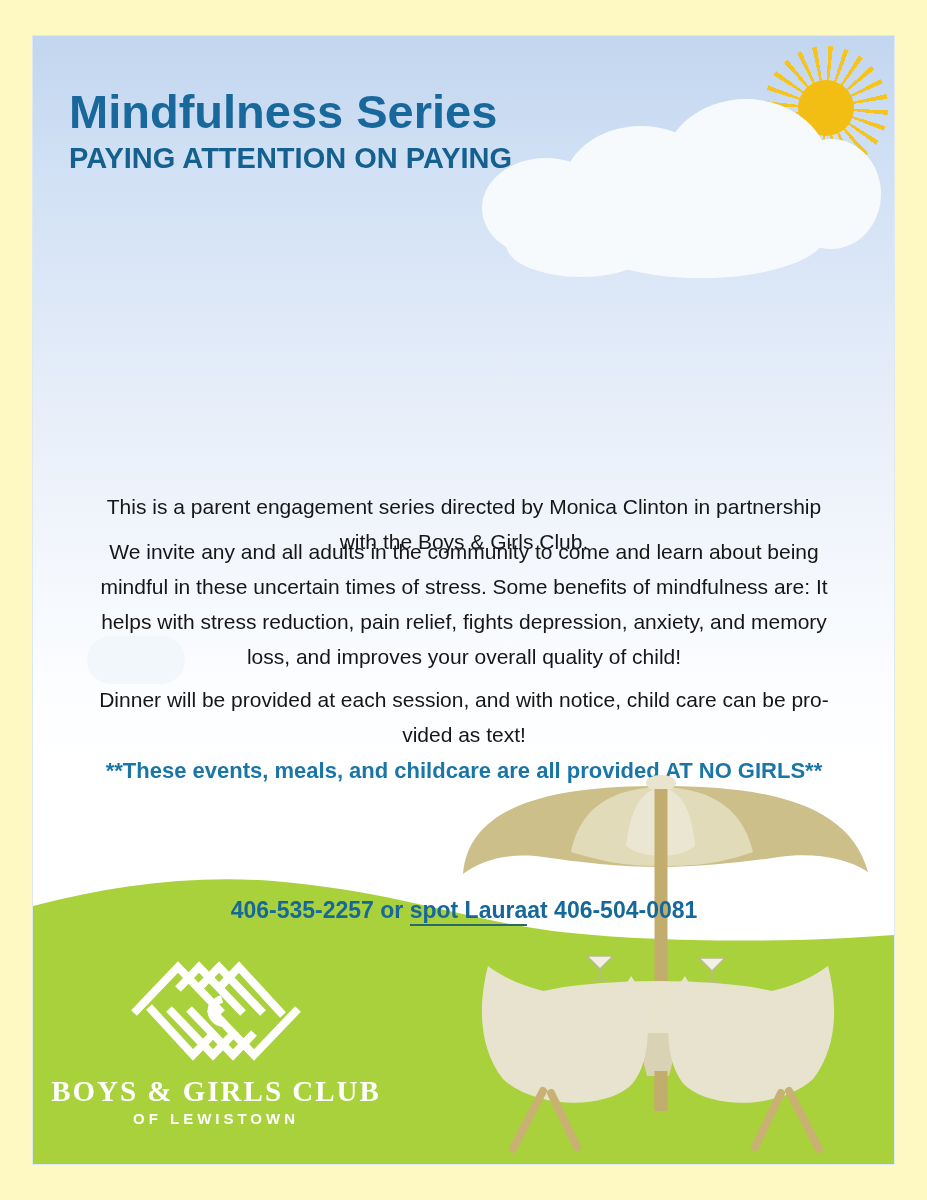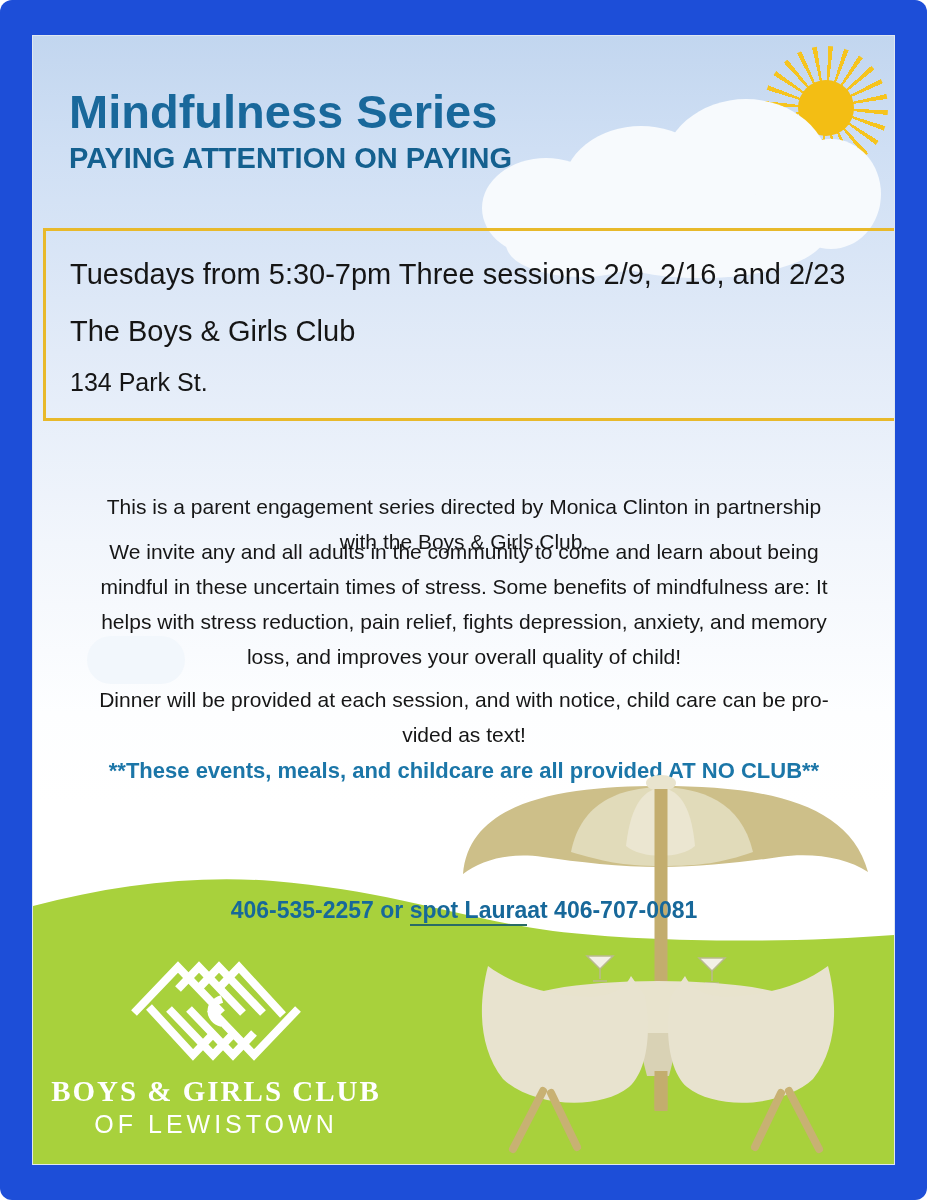--- a/index.html
+++ b/index.html
@@ -1,17 +1,17 @@
 <!DOCTYPE html>
 <html><head>
 <meta charset="utf-8">
 <style>
   html,body{margin:0;padding:0;background:#ffffff;}
-  .page{position:relative;width:927px;height:1200px;background:#1d4ed8;overflow:hidden;
-        font-family:"Liberation Sans", sans-serif;border-radius:12px;}
+  .page{position:relative;width:927px;height:1200px;background:#fef9c3;overflow:hidden;
+        font-family:"Liberation Sans", sans-serif;}
   .sheet{position:absolute;left:32px;top:35px;width:861px;height:1128px;overflow:hidden;
          border:1px solid #dfe7f0;
          background:linear-gradient(180deg,#C2D6EF 0%,#CFDFF4 10%,#E2EBF8 28%,#F2F6FC 45%,#FDFEFF 60%,#FFFFFF 68%,#FFFFFF 100%);}
 
   
   .sun{position:absolute;left:731px;top:10px;width:124px;height:124px;border-radius:50%;
        background:repeating-conic-gradient(from 2deg,#F6C41E 0deg 4.5deg,rgba(246,196,30,0) 4.5deg 15deg);}
   .sun::after{content:"";position:absolute;left:34px;top:34px;width:56px;height:56px;border-radius:50%;background:#F3BE14;}
   .cloud-svg{position:absolute;left:418px;top:40px;}
 
@@ -41,21 +41,21 @@
 
   
   .hill-svg{position:absolute;left:0;top:833px;z-index:1;}
   .illo-svg{position:absolute;left:418px;top:735px;z-index:2;}
 
   
   .logo{position:absolute;left:18px;top:915px;width:330px;text-align:center;z-index:3;}
   .logo-icon{display:block;margin:0 auto;}
   .logo-name{margin-top:4px;font-family:"Liberation Serif", serif;font-weight:bold;font-size:29px;
              color:#ffffff;letter-spacing:2px;white-space:nowrap;}
-  .logo-loc{margin-top:2px;font-weight:normal;font-size:25px;color:#ffffff;letter-spacing:4px;}
+  .logo-loc{margin-top:2px;font-weight:bold;font-size:15px;color:#ffffff;letter-spacing:4px;}
 </style>
 </head>
 <body>
 
 <div class="page">
   <div class="sheet">
 
     <div class="sun"></div>
 
     <svg class="cloud-svg" width="430" height="235" viewBox="0 0 430 235">
@@ -65,36 +65,31 @@
         <ellipse cx="95" cy="132" rx="64" ry="50"></ellipse>
         <ellipse cx="380" cy="118" rx="50" ry="55"></ellipse>
         <ellipse cx="250" cy="158" rx="125" ry="44"></ellipse>
         <ellipse cx="130" cy="168" rx="75" ry="33"></ellipse>
       </g>
     </svg>
 
     <div class="title">Mindfulness Series</div>
     <div class="subtitle">PAYING ATTENTION ON PAYING</div>
 
-    <div class="info-box">
-      <div class="info-line1">Tuesdays from 5:30-7pm Three sessions 2/9, 2/16, and 2/23</div>
-      <div class="info-line2">The Boys &amp; Girls Club</div>
-      <div class="info-line3">134 Park St.</div>
-    </div>
 
     <div class="para p1">This is a parent engagement series directed by Monica Clinton in partnership
 with the Boys &amp; Girls Club.</div>
     <div class="para p2">We invite any and all adults in the community to come and learn about being
 mindful in these uncertain times of stress. Some benefits of mindfulness are: It
 helps with stress reduction, pain relief, fights depression, anxiety, and memory
 loss, and improves your overall quality of child!</div>
     <div class="blob"></div>
     <div class="para p3">Dinner will be provided at each session, and with notice, child care can be pro-
 vided as text!</div>
-    <div class="cost-line">**These events, meals, and childcare are all provided AT NO CLUB**</div>
+    <div class="cost-line">**These events, meals, and childcare are all provided AT NO GIRLS**</div>
 
     <svg class="hill-svg" width="861" height="295" viewBox="0 0 861 295">
       <path d="M0,37 C80,16 160,6 240,12 C360,22 420,48 520,62 C620,74 760,74 861,66 L861,295 L0,295 Z" fill="#A8D13C"></path>
     </svg>
 
     <svg class="illo-svg" width="430" height="425" viewBox="0 0 430 425">
 
       <path d="M12,103 C18,30 110,15 210,15 C310,15 398,30 417,101 C396,87 362,81 328,86 C294,91 250,96 210,96 C170,96 126,91 92,86 C58,81 30,89 12,103 Z" fill="#CDBF89"></path>
       <path d="M120,81 C130,30 170,17 210,16 C250,17 290,30 302,81 C270,92 250,95 210,95 C170,95 152,90 120,81 Z" fill="#E1DBBA"></path>
       <path d="M175,75 C180,30 195,18 210,17 C225,18 240,30 244,75 C230,88 190,88 175,75 Z" fill="#EBE6D1"></path>
@@ -118,21 +113,21 @@
 
       <g stroke="#C8B173" stroke-width="8" stroke-linecap="round">
         <path d="M92,320 L62,378"></path>
           <path d="M100,322 L126,376"></path>
         <path d="M338,320 L368,378"></path>
           <path d="M330,322 L304,376"></path>
       </g>
     </svg>
 
     <div class="phone-line">
-      <span>406-535-2257 or </span><span class="phone-link">spot Laura </span><span>at 406-707-0081</span>
+      <span>406-535-2257 or </span><span class="phone-link">spot Laura </span><span>at 406-504-0081</span>
     </div>
 
     <div class="logo">
       <svg class="logo-icon" width="180" height="120" viewBox="0 0 180 120">
         <g stroke="#FFFFFF" stroke-width="8" fill="none" stroke-linejoin="miter">
           <path d="M8,62 L52,16 L96,62"></path>
           <path d="M52,38 L73,16 L117,62"></path>
           <path d="M72,38 L93,16 L137,62"></path>
           <path d="M92,38 L113,16 L157,64"></path>
           <path d="M172,58 L128,104 L84,58"></path>

